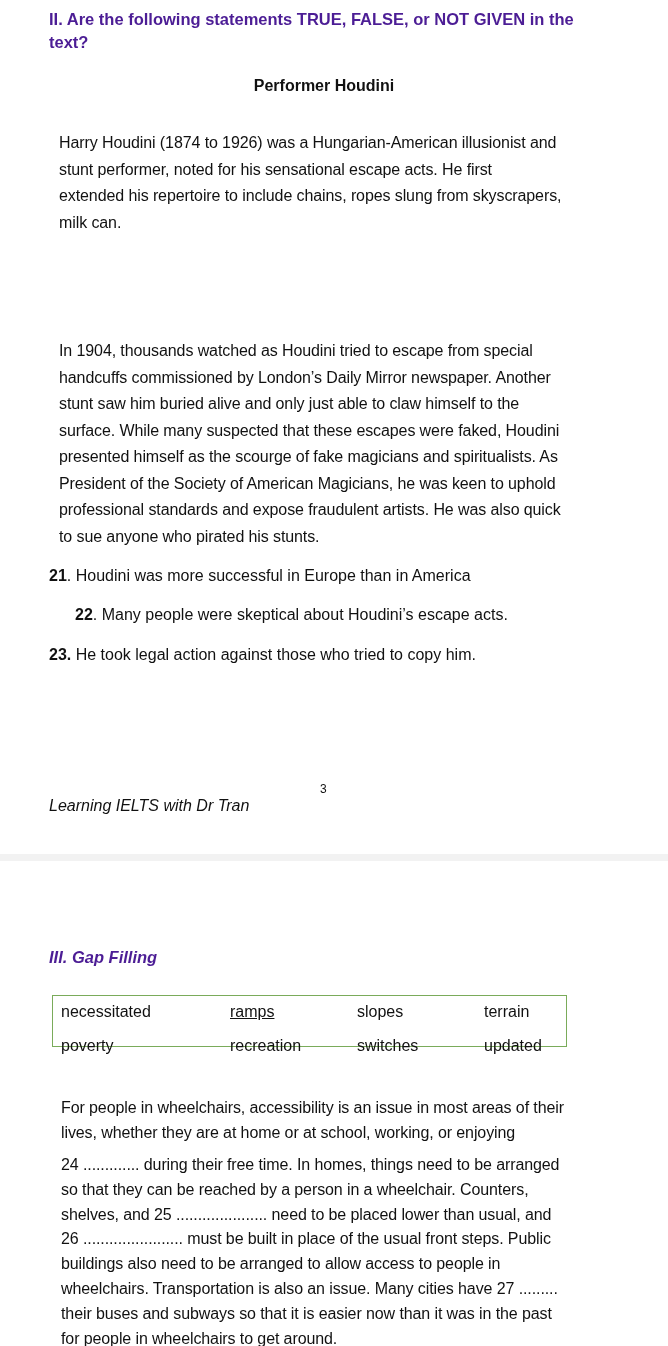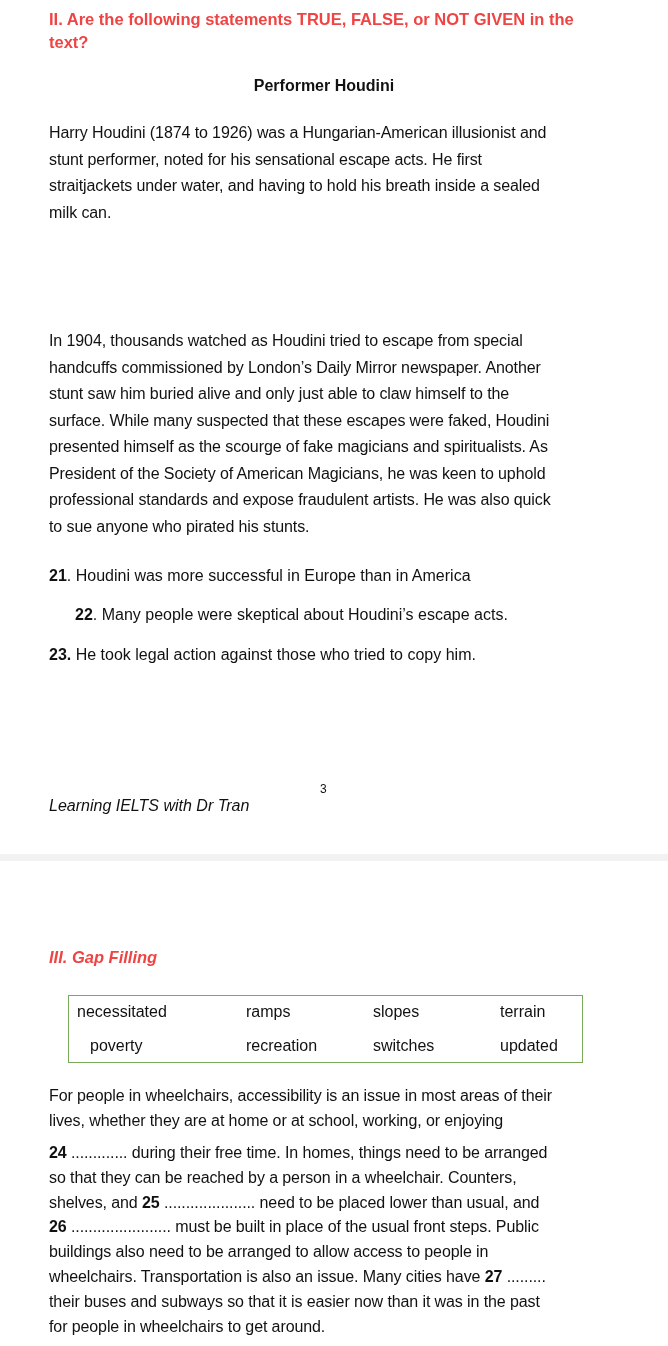--- a/index.html
+++ b/index.html
@@ -2,48 +2,48 @@
 <html><head>
 <meta charset="utf-8">
 <style>
   html, body { margin: 0; padding: 0; background: #ffffff; }
   body { width: 668px; height: 1346px; position: relative; overflow: hidden;
          font-family: "Liberation Sans", sans-serif; color: #111; }
   .page { position: absolute; left: 0; width: 668px; background: #fff; }
   .page1 { top: 0; height: 854px; }
   .gap-band { position: absolute; left: 0; top: 854px; width: 668px; height: 7px; background: #f2f2f2; }
   .page2 { top: 861px; height: 485px; }
-  .heading { position: absolute; left: 49px; color: #ef4444; font-weight: bold; font-size: 16.5px; line-height: 23px; margin: 0; }
+  .heading { position: absolute; left: 49px; color: #4c1d95; font-weight: bold; font-size: 16.5px; line-height: 23px; margin: 0; }
   .title { position: absolute; left: 0; width: 648px; text-align: center; font-weight: bold; font-size: 16px; top: 77px; }
-  .para { position: absolute; left: 49px; width: 560px; font-size: 16px; line-height: 26.5px; margin: 0; letter-spacing: -0.1px; }
+  .para { position: absolute; left: 49px; width: 560px; font-size: 16px; line-height: 26.5px; margin: 10px; letter-spacing: -0.1px; }
   .q { position: absolute; left: 49px; font-size: 16px; margin: 0; text-align: center; }
   .q b { font-weight: bold; }
   .page-num { position: absolute; left: 320px; top: 782px; font-size: 12px; }
   .footer { position: absolute; left: 49px; top: 797px; font-size: 16px; font-style: italic; }
-  .wordbox { position: absolute; left: 68px; top: 134px; width: 515px; height: 68px;
+  .wordbox { position: absolute; left: 52px; top: 134px; width: 515px; height: 52px;
              border: 1.5px solid #7aab5a; box-sizing: border-box; }
   .wordbox .cell { position: absolute; font-size: 16px; }
-  .para2 { position: absolute; left: 49px; width: 560px; font-size: 16px; margin: 0; letter-spacing: -0.1px; }
-  .para2 b { font-weight: bold; }
+  .para2 { position: absolute; left: 49px; width: 560px; font-size: 16px; margin: 12px; letter-spacing: -0.1px; }
+  .para2 b { font-weight: normal; }
 </style>
 </head>
 <body>
 
 <div class="page page1">
   <div class="heading" style="top:8px;">
     <div>II. Are the following statements TRUE, FALSE, or NOT GIVEN in the</div>
     <div>text?</div>
   </div>
 
   <div class="title">Performer Houdini</div>
 
   <div class="para" style="top:120px;">
     <div>Harry Houdini (1874 to 1926) was a Hungarian-American illusionist and</div>
     <div>stunt performer, noted for his sensational escape acts. He first</div>
-    <div>straitjackets under water, and having to hold his breath inside a sealed</div>
+    <div>extended his repertoire to include chains, ropes slung from skyscrapers,</div>
     <div>milk can.</div>
   </div>
 
   <div class="para" style="top:328px;">
     <div>In 1904, thousands watched as Houdini tried to escape from special</div>
     <div>handcuffs commissioned by London’s Daily Mirror newspaper. Another</div>
     <div>stunt saw him buried alive and only just able to claw himself to the</div>
     <div>surface. While many suspected that these escapes were faked, Houdini</div>
     <div>presented himself as the scourge of fake magicians and spiritualists. As</div>
     <div>President of the Society of American Magicians, he was keen to uphold</div>
@@ -65,24 +65,24 @@
   <div class="footer">Learning IELTS with Dr Tran</div>
 </div>
 
 <div class="gap-band"></div>
 
 <div class="page page2">
   <div class="heading" style="top:85px;font-style:italic;">III. Gap Filling</div>
 
   <div class="wordbox">
     <span class="cell" style="left:8px; top:7px;">necessitated</span>
-    <span class="cell" style="left:177px; top:7px;">ramps</span>
+    <span class="cell" style="left:177px; top:7px;text-decoration:underline;">ramps</span>
     <span class="cell" style="left:304px; top:7px;">slopes</span>
     <span class="cell" style="left:431px; top:7px;">terrain</span>
-    <span class="cell" style="left:8px; top:41px;margin-left:13px;">poverty</span>
+    <span class="cell" style="left:8px; top:41px;">poverty</span>
     <span class="cell" style="left:177px; top:41px;">recreation</span>
     <span class="cell" style="left:304px; top:41px;text-align:center;">switches</span>
     <span class="cell" style="left:431px; top:41px;">updated</span>
   </div>
 
   <div class="para2" style="top:222px; line-height:25px;">
     <div>For people in wheelchairs, accessibility is an issue in most areas of their</div>
     <div>lives, whether they are at home or at school, working, or enjoying</div>
   </div>
 

